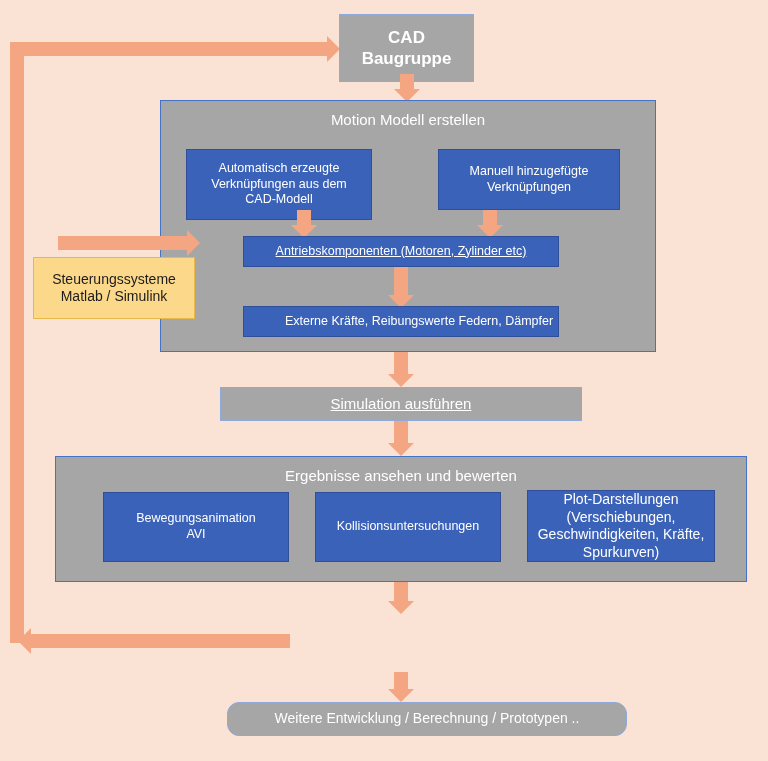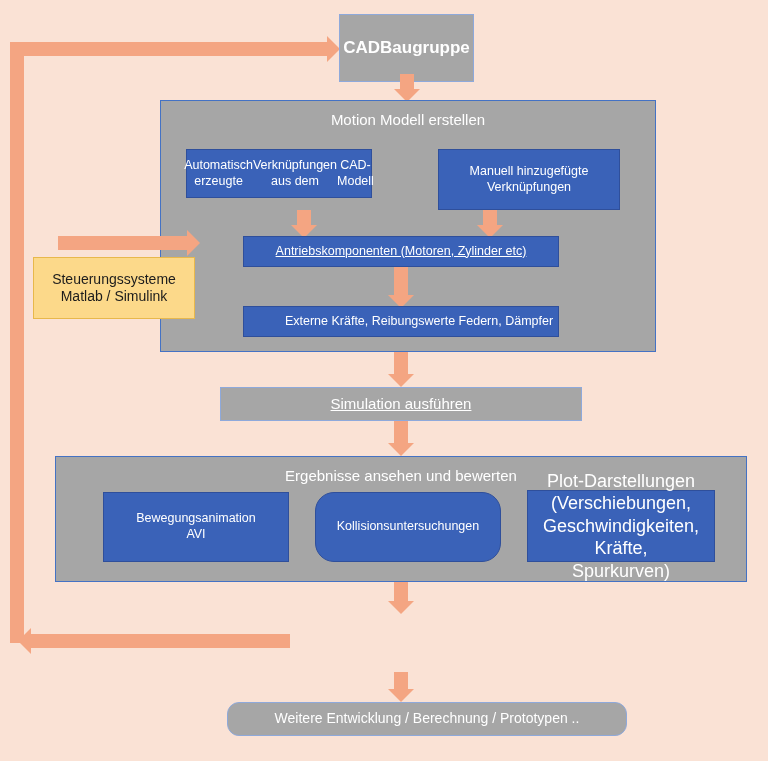--- a/index.html
+++ b/index.html
@@ -138,35 +138,35 @@
 <body>
 
 <div id="page">
 
   <div class="plain-bar" style="left:10px; top:43px; width:14px; height:600px;"></div>
   <div class="arrow-h-right" style="left:10px; top:36px; width:330px; height:26px;">
     <div class="shaft" style="width:318px;"></div>
     <div class="head"></div>
   </div>
 
-  <div class="node gray" style="left:339px; top:14px; width:135px; height:68px; font-size:17px; font-weight:bold; flex-direction:row;">
+  <div class="node gray" style="left:339px; top:14px; width:135px; height:68px; font-size:17px; font-weight:bold; flex-direction:column;">
     <span>CAD</span>
     <span>Baugruppe</span>
   </div>
 
   <div class="arrow-v" style="left:392px; top:74px; width:30px; height:28px;">
     <div class="shaft" style="height:16px;"></div>
     <div class="head"></div>
   </div>
 
   <div class="node groupbox title-top" style="left:160px; top:100px; width:496px; height:252px; font-size:15px;">
     <span>Motion Modell erstellen</span>
   </div>
 
-  <div class="node blue" style="left:186px; top:149px; width:186px; height:49px; font-size:12.5px; ">
+  <div class="node blue" style="left:186px; top:149px; width:186px; height:71px; font-size:12.5px; flex-direction:column;">
     <span>Automatisch erzeugte</span>
     <span>Verknüpfungen aus dem</span>
     <span>CAD-Modell</span>
   </div>
 
   <div class="node blue" style="left:438px; top:149px; width:182px; height:61px; font-size:12.5px; flex-direction:column;align-items:center;">
     <span>Manuell hinzugefügte</span>
     <span>Verknüpfungen</span>
   </div>
 
@@ -217,24 +217,24 @@
   </div>
 
   <div class="node groupbox title-top" style="left:55px; top:456px; width:692px; height:126px; font-size:15px;">
     <span>Ergebnisse ansehen und bewerten</span>
   </div>
 
   <div class="node blue" style="left:103px; top:492px; width:186px; height:70px; font-size:12.5px; flex-direction:column;">
     <span>Bewegungsanimation</span>
     <span>AVI</span>
   </div>
-  <div class="node blue" style="left:315px; top:492px; width:186px; height:70px; font-size:12.5px;border-radius:19px;">
+  <div class="node blue" style="left:315px; top:492px; width:186px; height:70px; font-size:12.5px;">
     <span>Kollisionsuntersuchungen</span>
   </div>
-  <div class="node blue" style="left:527px; top:490px; width:188px; height:72px; font-size:18px; flex-direction:column;">
+  <div class="node blue" style="left:527px; top:490px; width:188px; height:72px; font-size:14px; flex-direction:column;">
     <span>Plot-Darstellungen</span>
     <span>(Verschiebungen,</span>
     <span>Geschwindigkeiten, Kräfte,</span>
     <span>Spurkurven)</span>
   </div>
 
   <div class="arrow-v" style="left:387px; top:582px; width:28px; height:32px;">
     <div class="shaft" style="height:20px;"></div>
     <div class="head"></div>
   </div>

